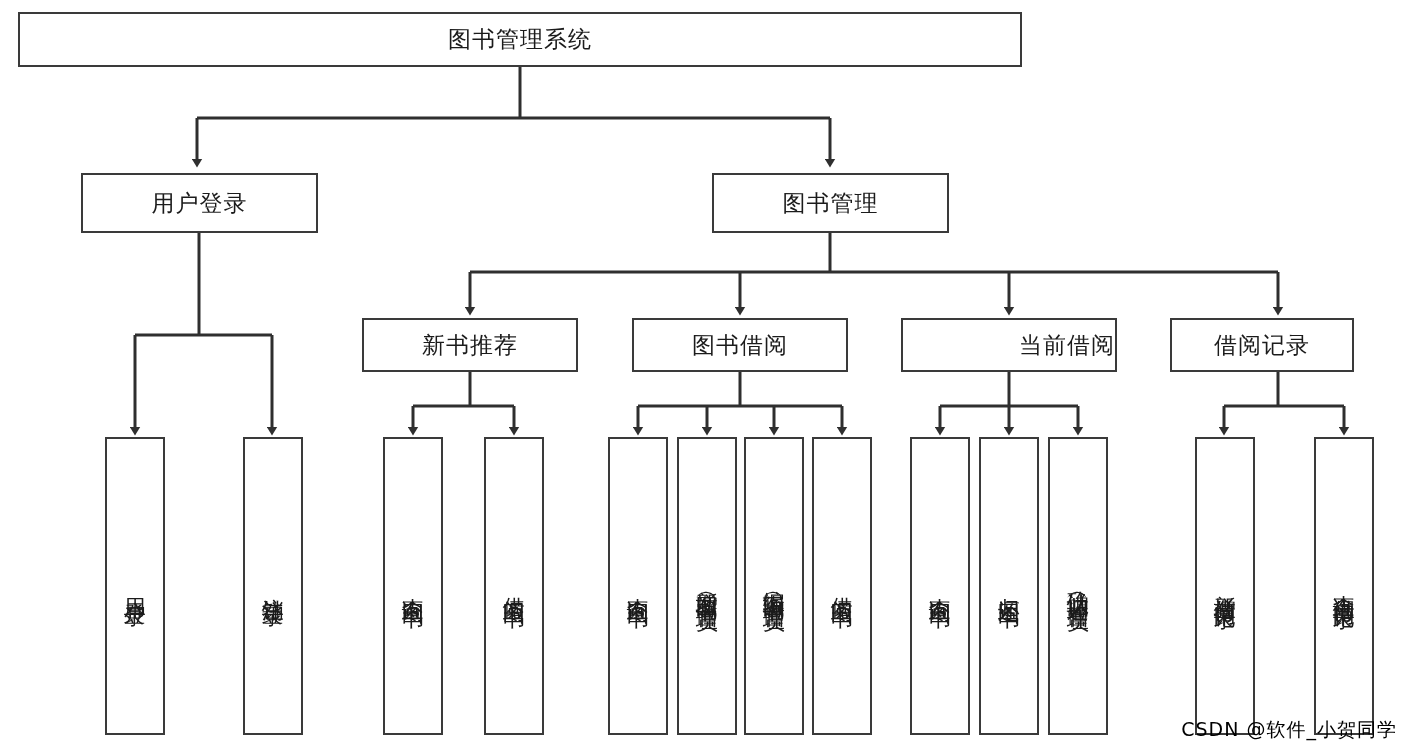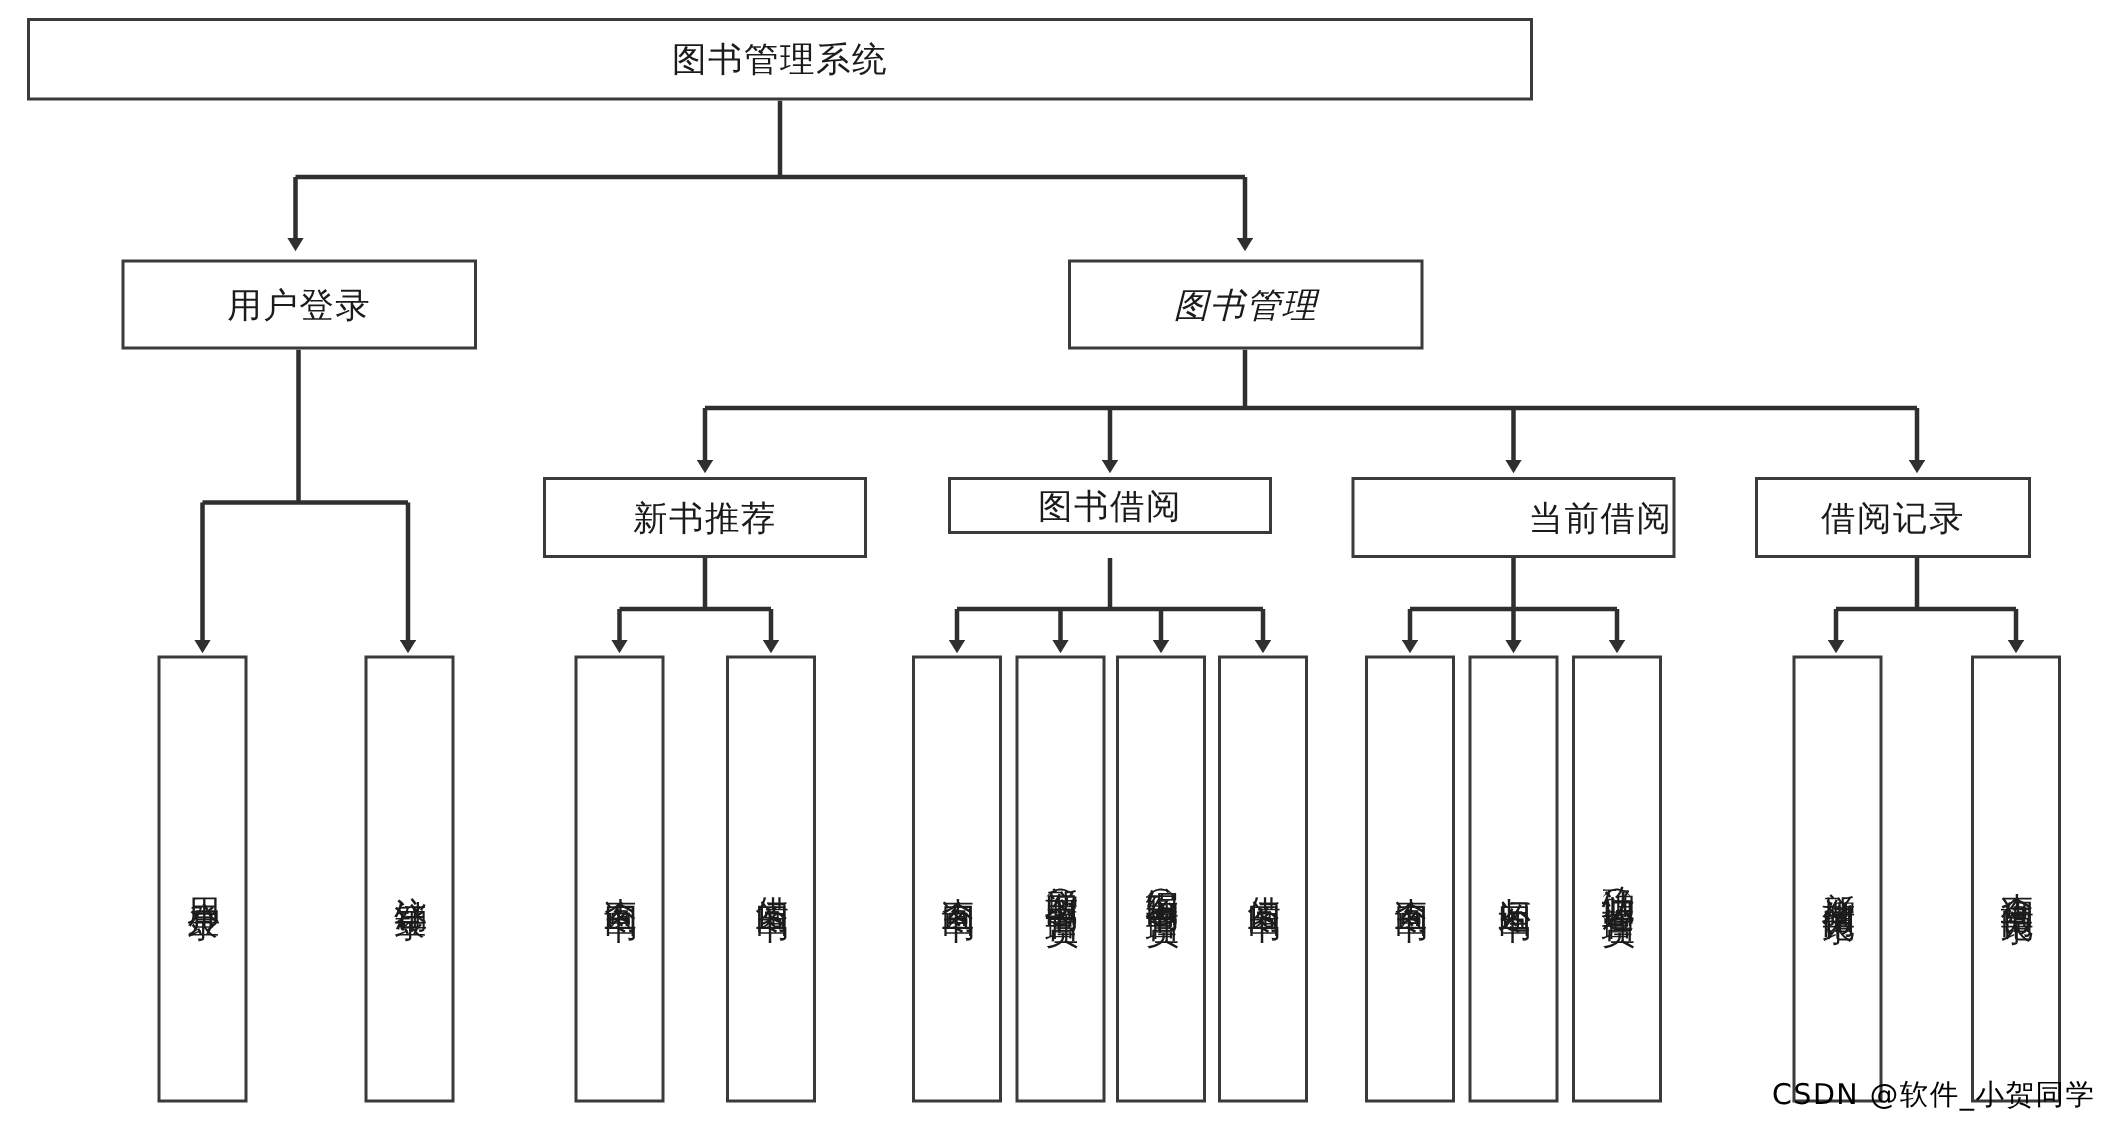--- a/index.html
+++ b/index.html
@@ -121,29 +121,29 @@
   </svg>
 
   <div class="node h" style="left:18px; top:12px; width:1004px; height:55px;">
     <span>图书管理系统</span>
   </div>
 
   <div class="node h" style="left:81px; top:173px; width:237px; height:60px;">
     <span>用户登录</span>
   </div>
 
-  <div class="node h" style="left:712px; top:173px; width:237px; height:60px;font-style:italic;">
+  <div class="node h" style="left:712px; top:173px; width:237px; height:60px;">
     <span>图书管理</span>
   </div>
 
   <div class="node h" style="left:362px; top:318px; width:216px; height:54px;">
     <span>新书推荐</span>
   </div>
 
-  <div class="node h" style="left:632px; top:318px; width:216px; height:38px;">
+  <div class="node h" style="left:632px; top:318px; width:216px; height:54px;">
     <span>图书借阅</span>
   </div>
 
   <div class="node h" style="left:901px; top:318px; width:216px; height:54px;justify-content:flex-end;">
     <span>当前借阅</span>
   </div>
 
   <div class="node h" style="left:1170px; top:318px; width:184px; height:54px;">
     <span>借阅记录</span>
   </div>

